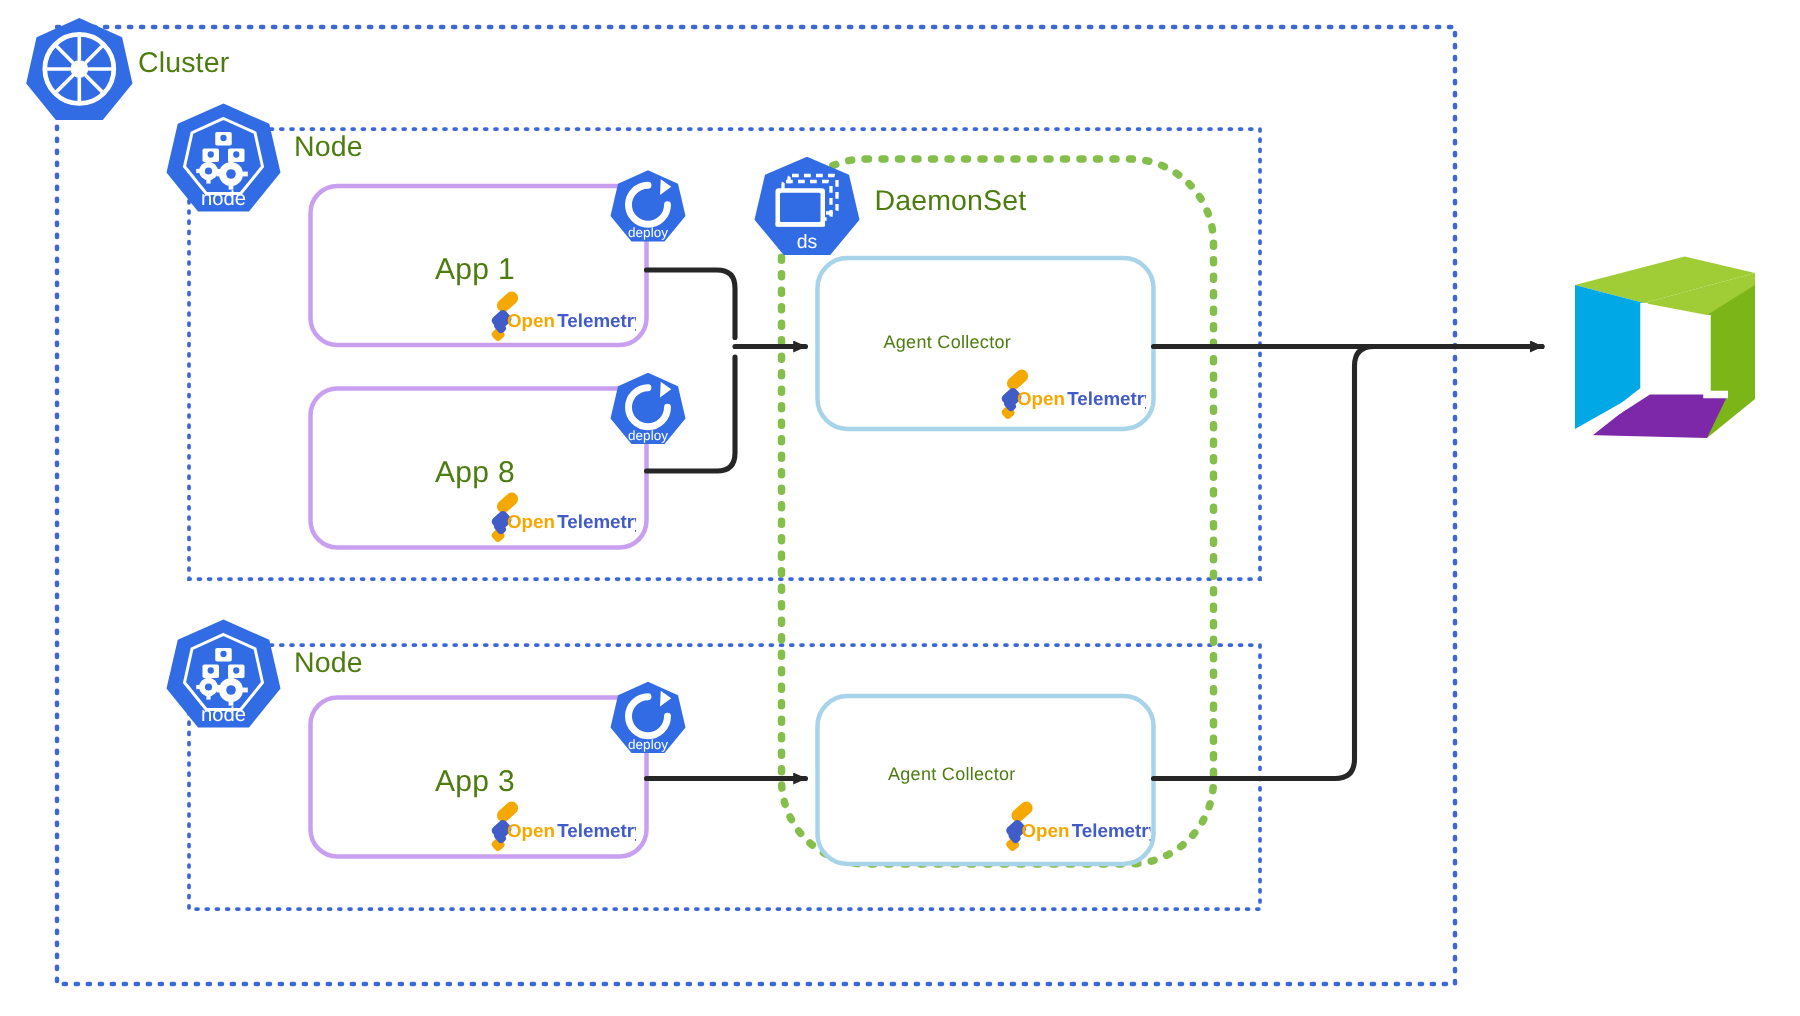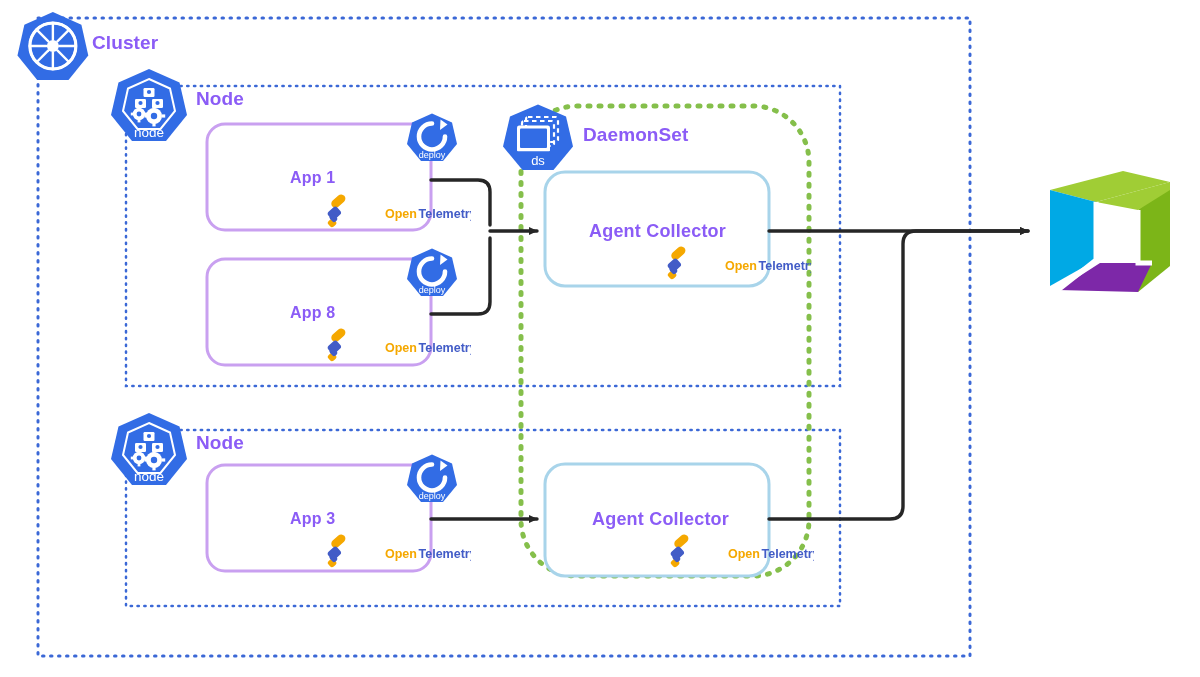--- a/index.html
+++ b/index.html
@@ -19,41 +19,40 @@
   }
   .svg-layer {
     position: absolute;
     left: 0;
     top: 0;
     width: 1200px;
     height: 677px;
   }
   .label {
     position: absolute;
-    font-weight: bold;
-    color: #8b5cf6;
+    font-weight: normal;
+    color: #4d7c0f;
     white-space: nowrap;
     line-height: 1;
   }
   .group-label {
     font-size: 19px;
     letter-spacing: 0.1px;
   }
   .box-label {
-    font-size: 16px;
+    font-size: 20px;
     letter-spacing: 0.2px;
   }
   .collector-label {
-    font-size: 18px;
+    font-size: 12px;
     letter-spacing: 0.2px;
     text-align: center;
   }
   .otel-logo {
     position: absolute;
-    margin-left: 47px;
   }
   .otel-text {
     font-size: 12.5px;
     font-weight: bold;
     white-space: nowrap;
     line-height: 1;
   }
   .otel-open { fill: #f5a800; }
   .otel-tele { fill: #425cc7; }
 </style>

